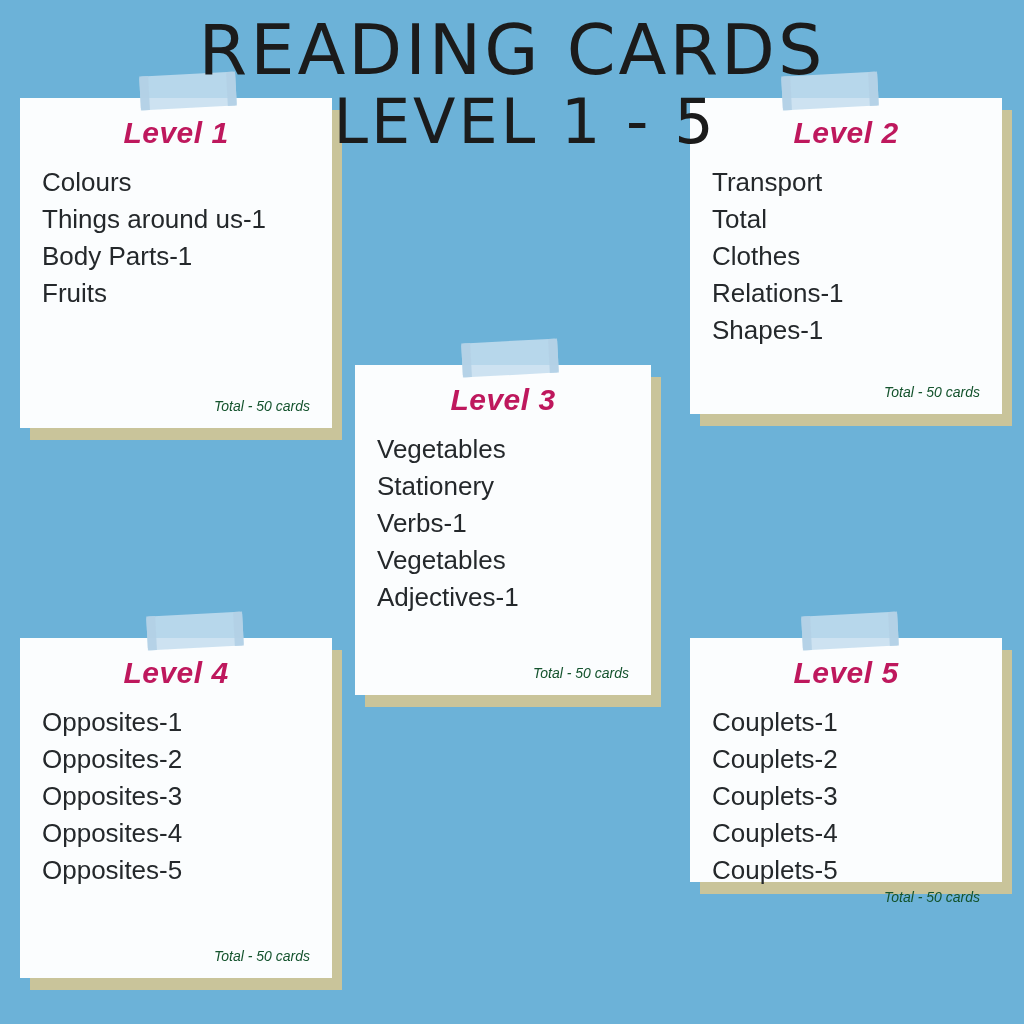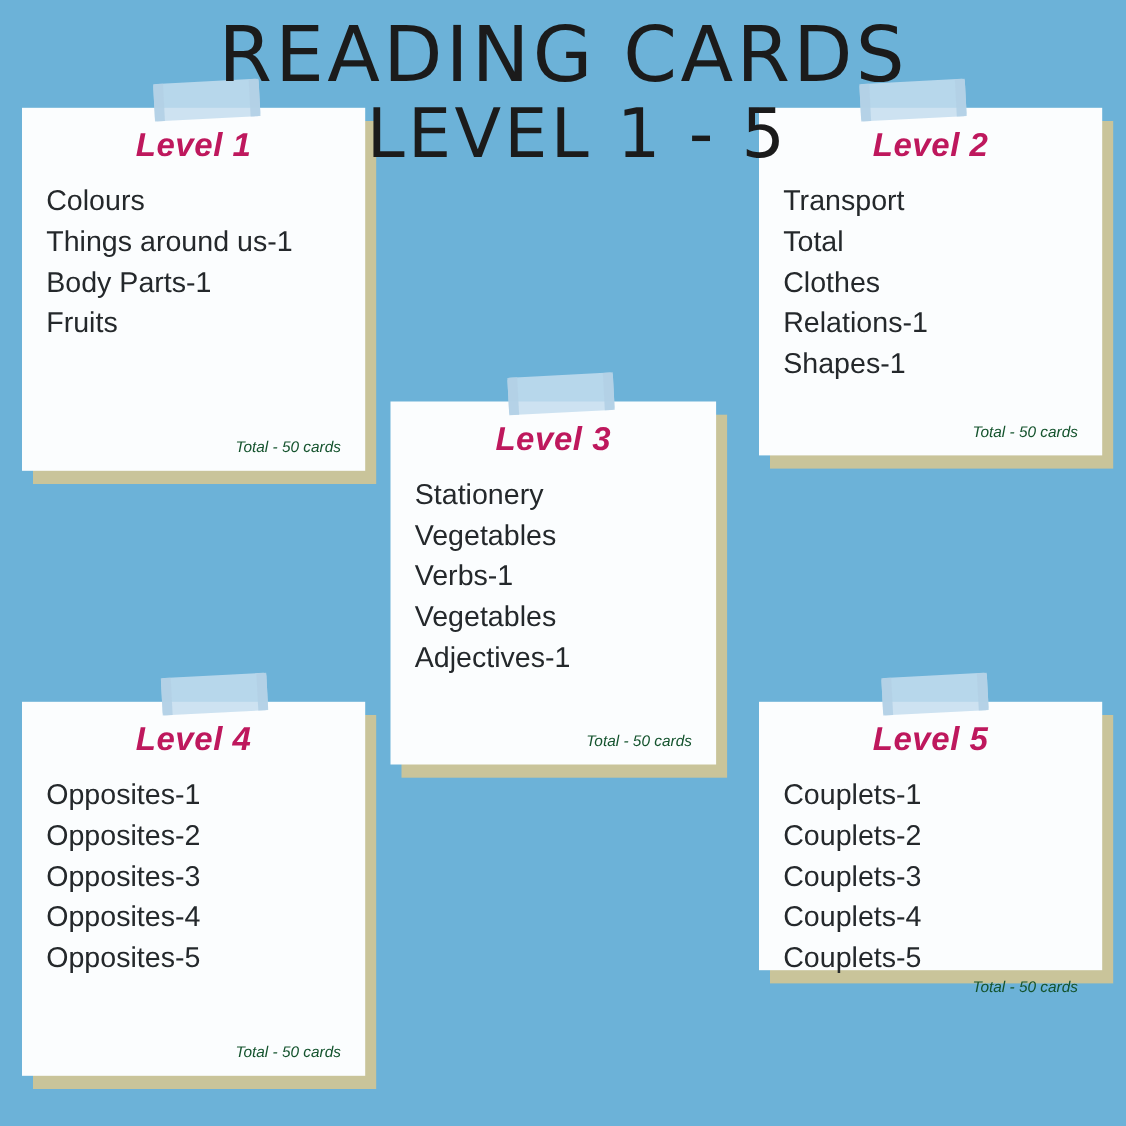--- a/index.html
+++ b/index.html
@@ -149,22 +149,22 @@
     <li>Relations-1</li>
     <li>Shapes-1</li>
   </ul>
   <div class="card-total">Total - 50 cards</div>
 </div>
 
 <div class="card" id="card-level-3">
   <div class="tape"></div>
   <div class="card-title">Level 3</div>
   <ul class="card-list">
+    <li>Vegetables</li>
     <li>Stationery</li>
-    <li>Vegetables</li>
     <li>Verbs-1</li>
     <li>Vegetables</li>
     <li>Adjectives-1</li>
   </ul>
   <div class="card-total">Total - 50 cards</div>
 </div>
 
 <div class="card" id="card-level-4">
   <div class="tape"></div>
   <div class="card-title">Level 4</div>

